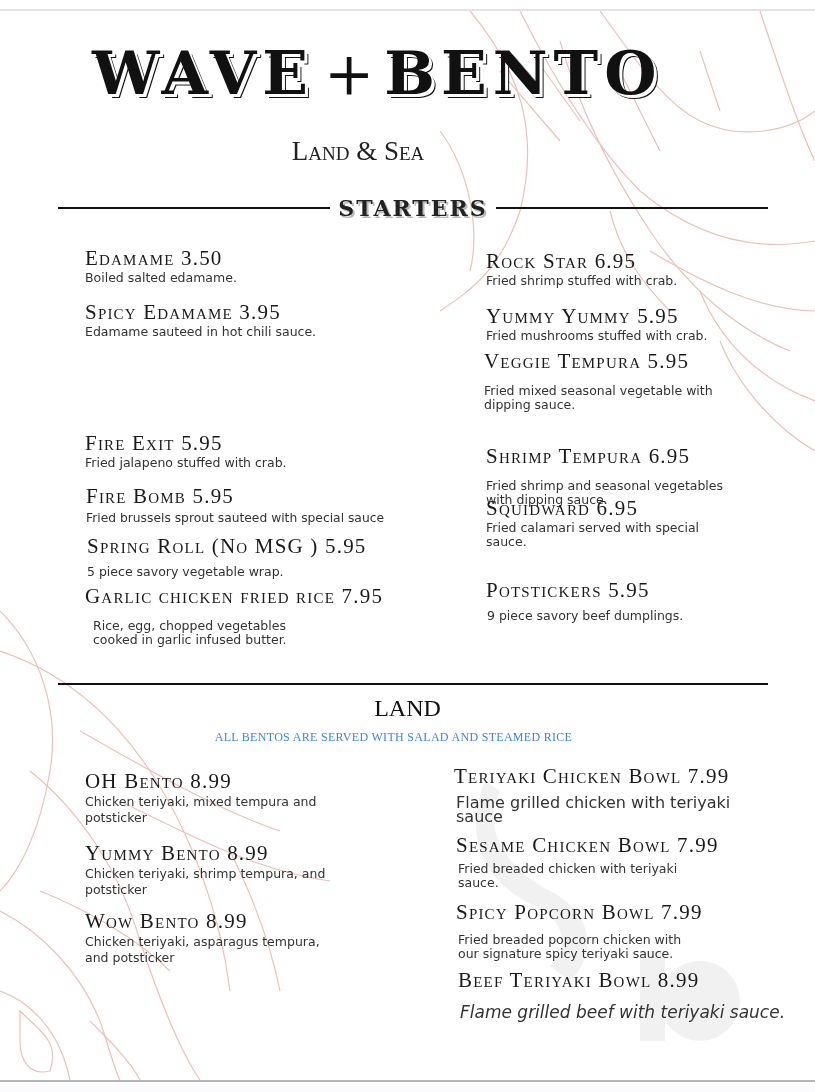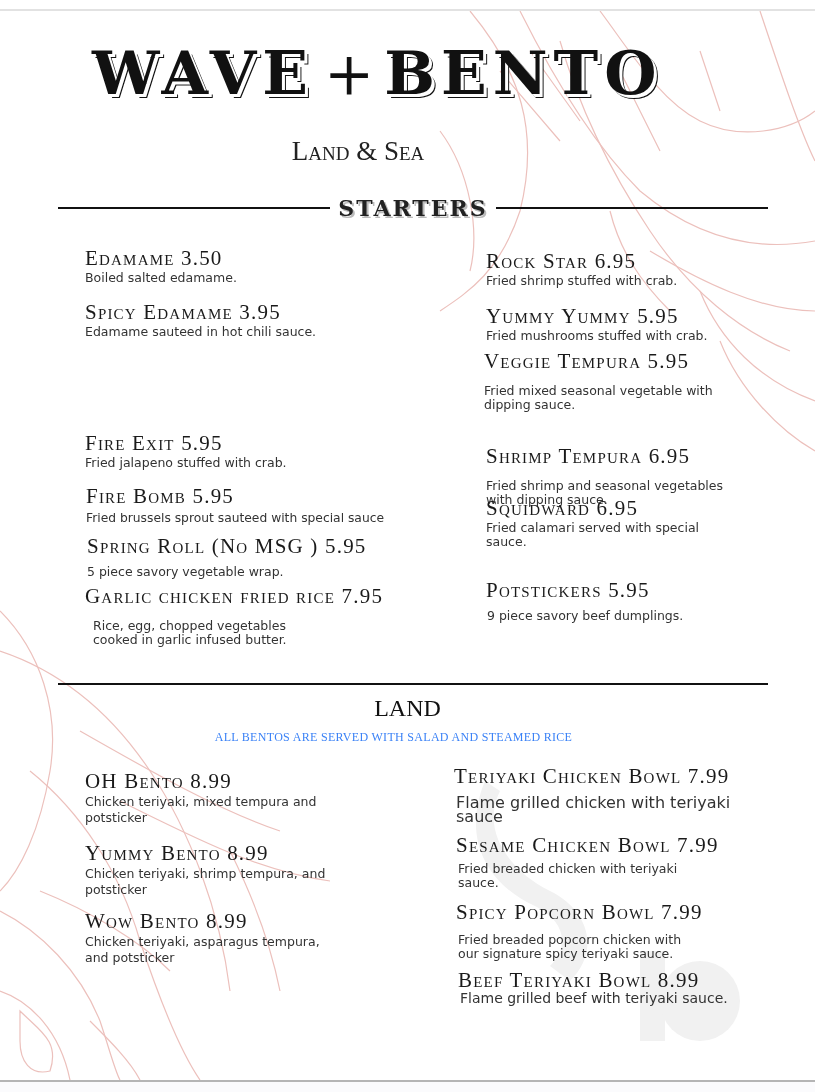--- a/index.html
+++ b/index.html
@@ -161,18 +161,18 @@
     <div class="desc" style="margin-top:6px; margin-left:2px;">Fried breaded chicken with teriyaki
 sauce.</div>
   </div>
   <div class="item" style="left:456px; top:890px;">
     <div class="name">Spicy  Popcorn Bowl   7.99</div>
     <div class="desc" style="margin-top:10px; margin-left:2px;">Fried breaded popcorn chicken with
 our signature spicy teriyaki sauce.</div>
   </div>
   <div class="item" style="left:458px; top:958px;">
     <div class="name">Beef  Teriyaki Bowl 8.99</div>
-    <div class="desc" style="margin-top:0; margin-left:2px; font-size:14px;">Flame grilled beef with teriyaki sauce.</div>
+    <div class="desc" style="margin-top:14px; margin-left:2px; font-size:17px;font-style:italic;">Flame grilled beef with teriyaki sauce.</div>
   </div>
 
 </div>
 
 <div class="bottombar"></div>
 
 </body></html>

